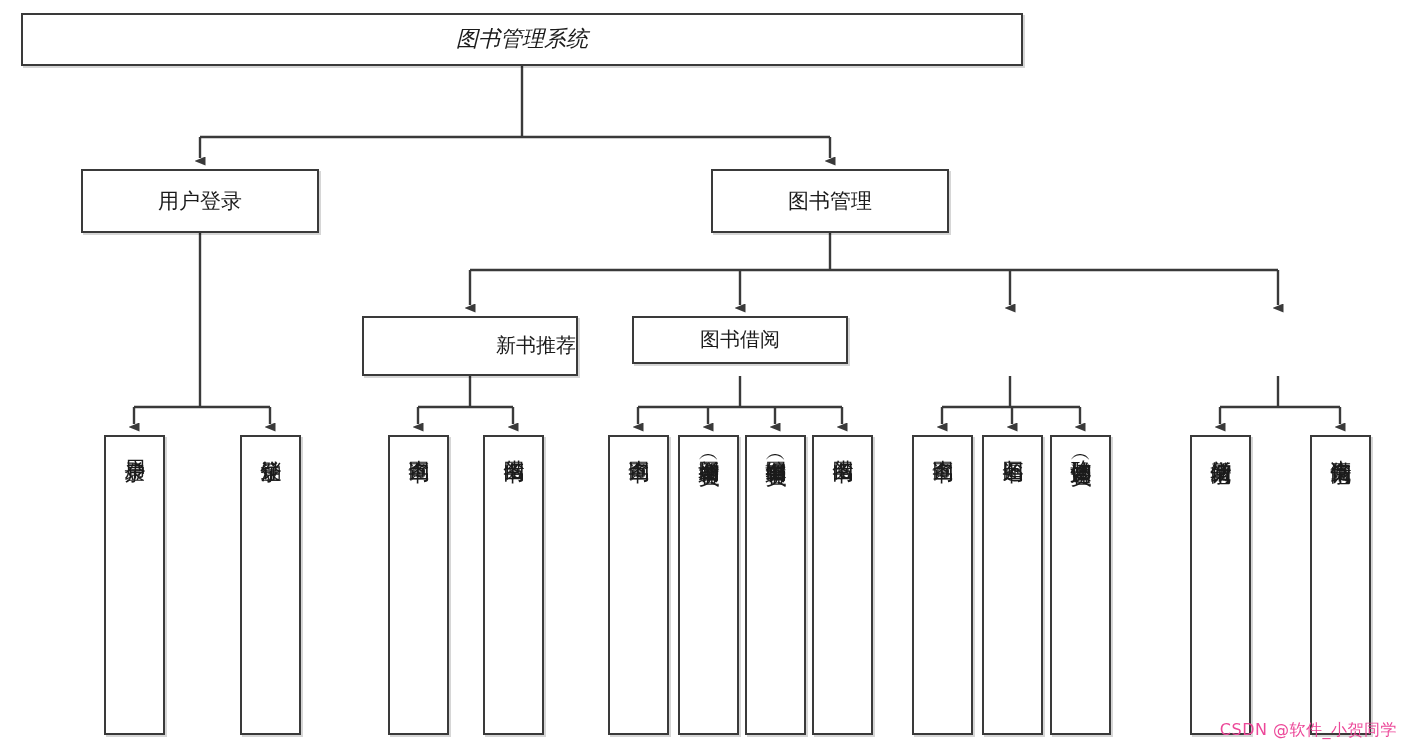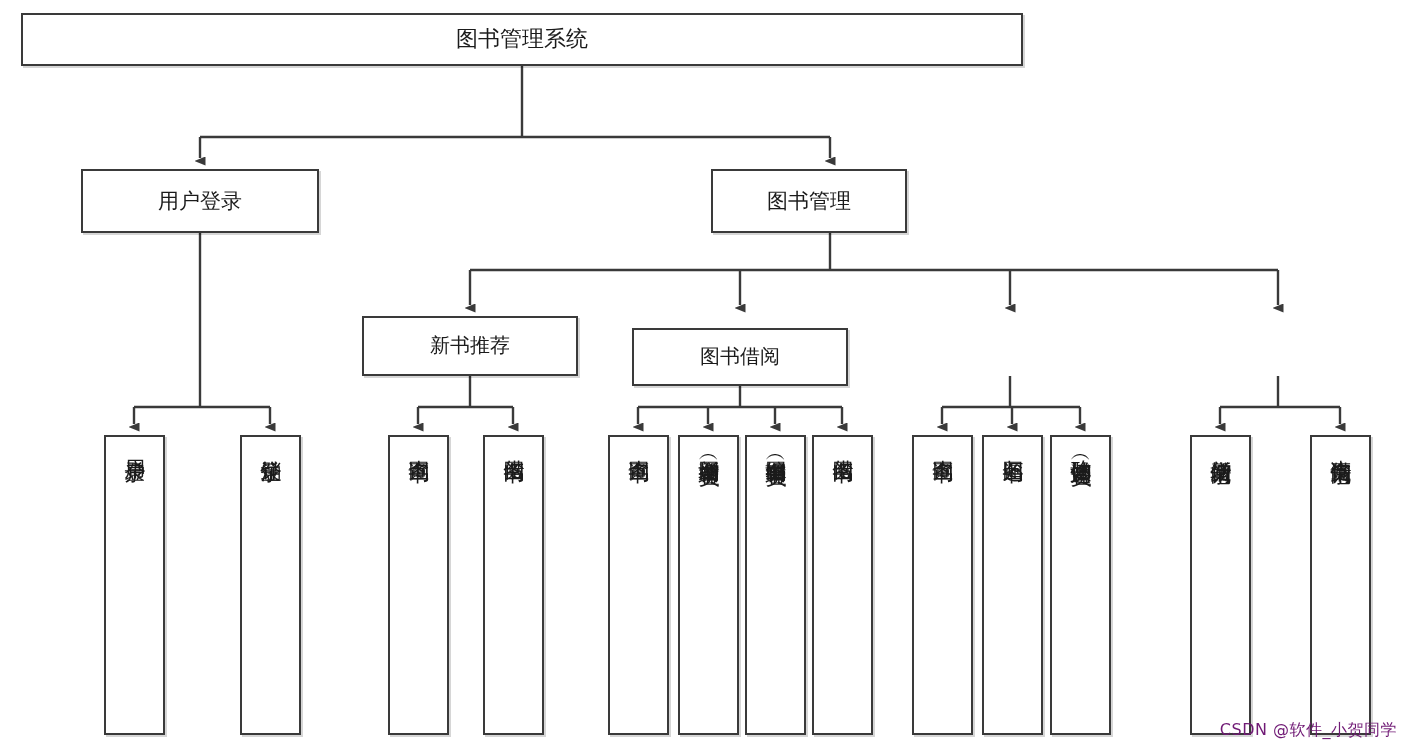--- a/index.html
+++ b/index.html
@@ -56,21 +56,21 @@
     text-orientation: upright;
     font-size: 21px;
     letter-spacing: 1px;
     line-height: 1;
   }
   .watermark {
     position: absolute;
     right: 8px;
     bottom: 6px;
     font-size: 16px;
-    color: #701a75;
+    color: #ec4899;
     letter-spacing: 0.5px;
     z-index: 5;
     white-space: nowrap;
   }
 </style>
 </head>
 <body>
 
 <div id="diagram-root">
 
@@ -117,35 +117,35 @@
       <path d="M1012,407 L1012,424" marker-end="url(#arrow)"></path>
       <path d="M1080,407 L1080,424" marker-end="url(#arrow)"></path>
 
       <path d="M1278,376 L1278,407"></path>
       <path d="M1220,407 L1340,407"></path>
       <path d="M1220,407 L1220,424" marker-end="url(#arrow)"></path>
       <path d="M1340,407 L1340,424" marker-end="url(#arrow)"></path>
     </g>
   </svg>
 
-  <div class="node root" style="left: 21px; top: 13px; width: 1002px; height: 53px;">
+  <div class="node root" style="left: 21px; top: 13px; width: 1002px; height: 53px; font-style: italic;">
     <span class="label">图书管理系统</span>
   </div>
 
   <div class="node level2" style="left: 81px; top: 169px; width: 238px; height: 64px;">
     <span class="label">用户登录</span>
   </div>
-  <div class="node level2" style="left: 711px; top: 169px; width: 196px; height: 64px;">
+  <div class="node level2" style="left: 711px; top: 169px; width: 238px; height: 64px;">
     <span class="label">图书管理</span>
   </div>
 
-  <div class="node level3" style="left: 362px; top: 316px; width: 216px; height: 60px;">
+  <div class="node level3" style="left: 362px; top: 316px; width: 216px; height: 60px; justify-content: flex-end;">
     <span class="label">新书推荐</span>
   </div>
-  <div class="node level3" style="left: 632px; top: 316px; width: 216px; height: 58px; margin-top: 12px;">
+  <div class="node level3" style="left: 632px; top: 316px; width: 216px; height: 48px;">
     <span class="label">图书借阅</span>
   </div>
 
   <div class="node leaf" style="left: 104px; top: 435px; width: 61px; height: 300px;">
     <span class="label">用户登录</span>
   </div>
   <div class="node leaf" style="left: 240px; top: 435px; width: 61px; height: 300px;">
     <span class="label">注销登录</span>
   </div>
   <div class="node leaf" style="left: 388px; top: 435px; width: 61px; height: 300px;">

